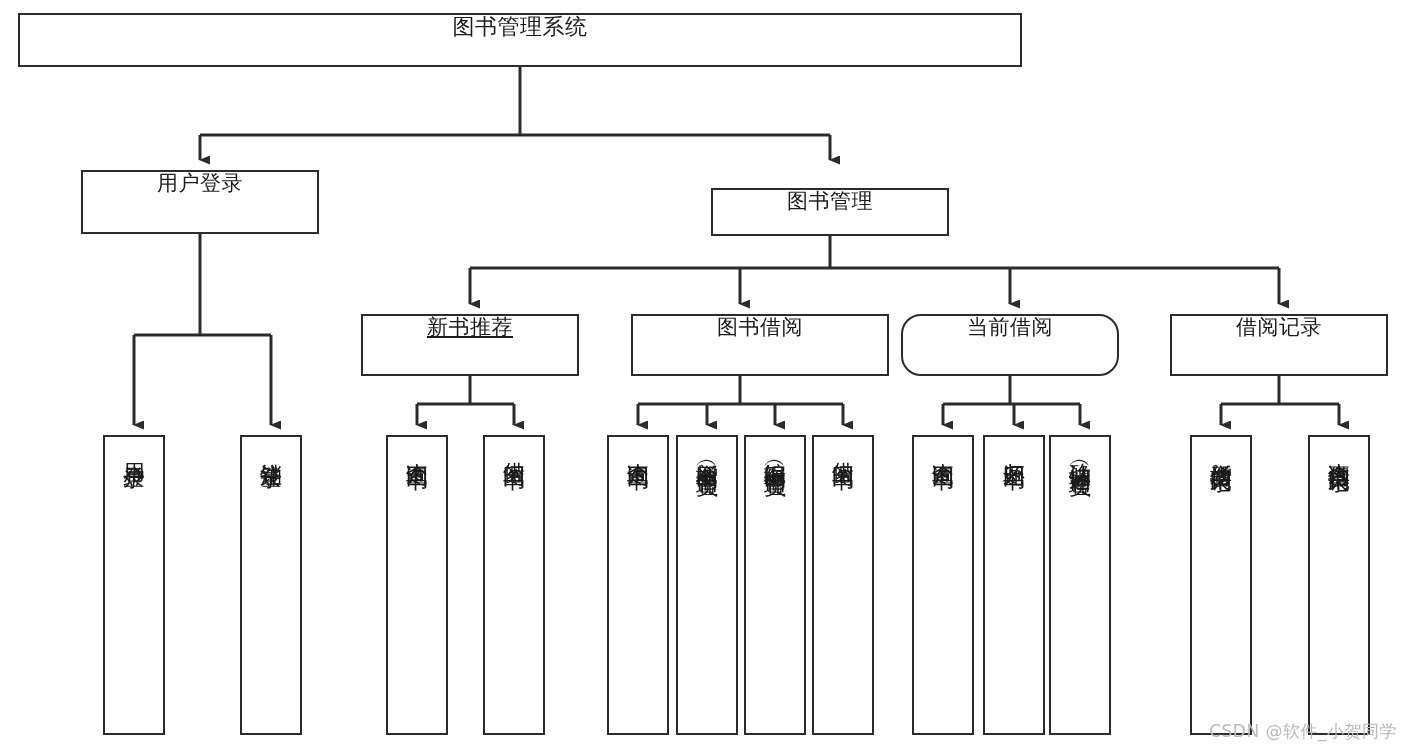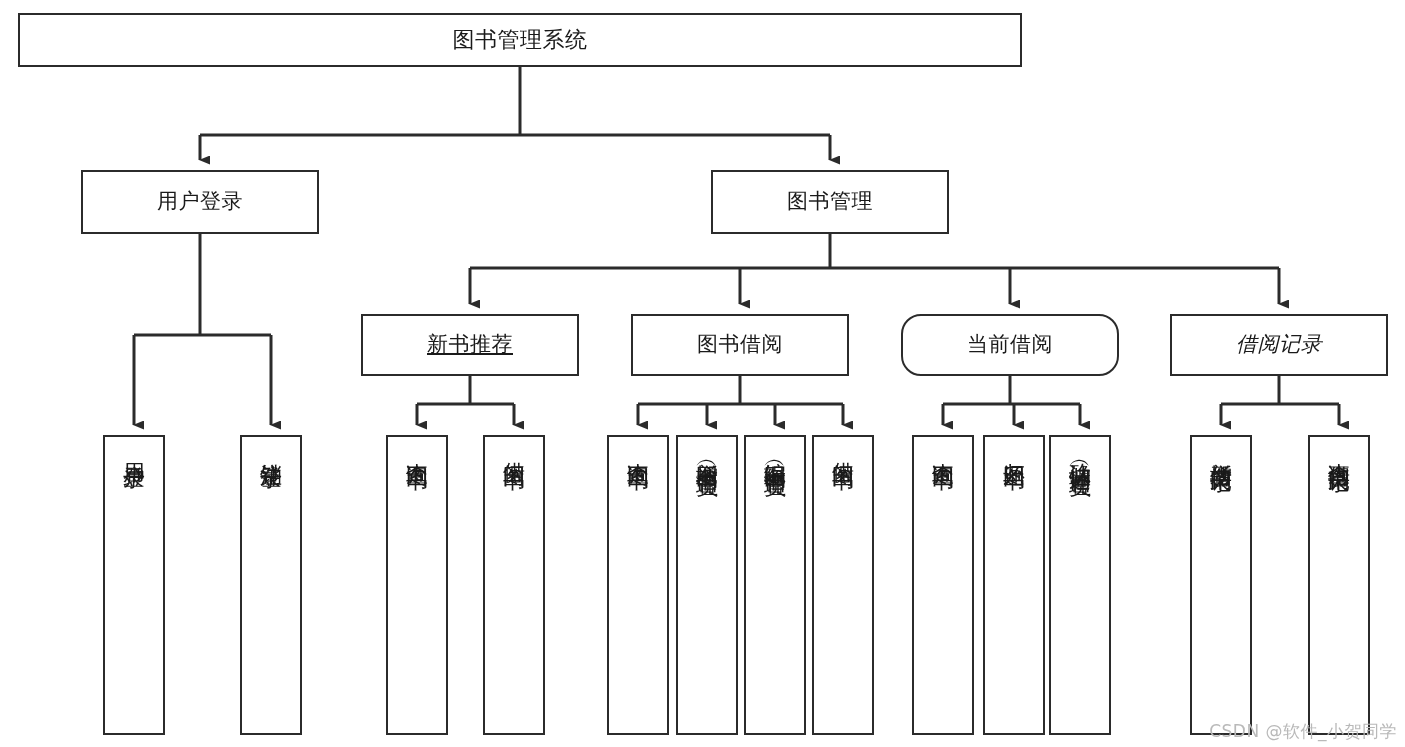--- a/index.html
+++ b/index.html
@@ -26,21 +26,20 @@
     width: 1405px;
     height: 747px;
     pointer-events: none;
   }
   .node {
     position: absolute;
     box-sizing: border-box;
     border: 2px solid #2b2b2b;
     background: #ffffff;
     display: flex;
-    align-items: center;
     justify-content: center;
     overflow: hidden;
   }
   .node-label {
     display: block;
     text-align: center;
     line-height: 1.12;
     letter-spacing: 0.5px;
     color: #1a1a1a;
     white-space: pre-line;
@@ -153,34 +152,34 @@
     </g>
   </svg>
 
   <div class="node horiz root" style="left:18px; top:13px; width:1004px; height:54px;">
     <span class="node-label">图书管理系统</span>
   </div>
 
   <div class="node horiz" style="left:81px; top:170px; width:238px; height:64px;">
     <span class="node-label">用户登录</span>
   </div>
-  <div class="node horiz" style="left:711px; top:170px; width:238px; height:64px;">
+  <div class="node horiz" style="left:711px; top:188px; width:238px; height:48px;">
     <span class="node-label">图书管理</span>
   </div>
 
   <div class="node horiz" style="left:361px; top:314px; width:218px; height:62px;text-decoration:underline;">
     <span class="node-label">新书推荐</span>
   </div>
-  <div class="node horiz" style="left:631px; top:314px; width:218px; height:62px;">
+  <div class="node horiz" style="left:631px; top:314px; width:258px; height:62px;">
     <span class="node-label">图书借阅</span>
   </div>
   <div class="node horiz" style="left:901px; top:314px; width:218px; height:62px;border-radius:20px;">
     <span class="node-label">当前借阅</span>
   </div>
-  <div class="node horiz" style="left:1170px; top:314px; width:218px; height:62px;font-style:italic;">
+  <div class="node horiz" style="left:1170px; top:314px; width:218px; height:62px;">
     <span class="node-label">借阅记录</span>
   </div>
 
   <div class="node vert" style="left:103px; top:435px; width:62px; height:300px;">
     <span class="node-label">用户登录</span>
   </div>
   <div class="node vert" style="left:240px; top:435px; width:62px; height:300px;">
     <span class="node-label">注销登录</span>
   </div>
 

